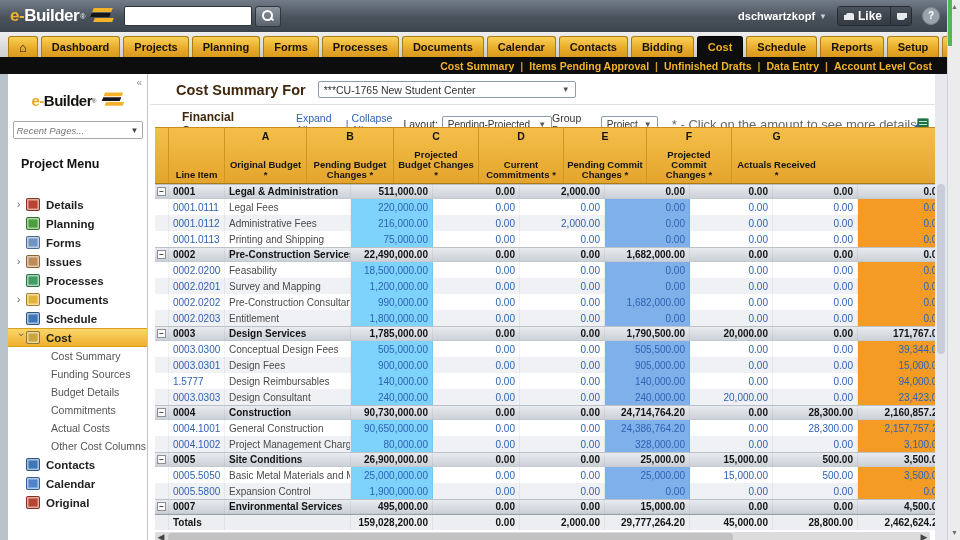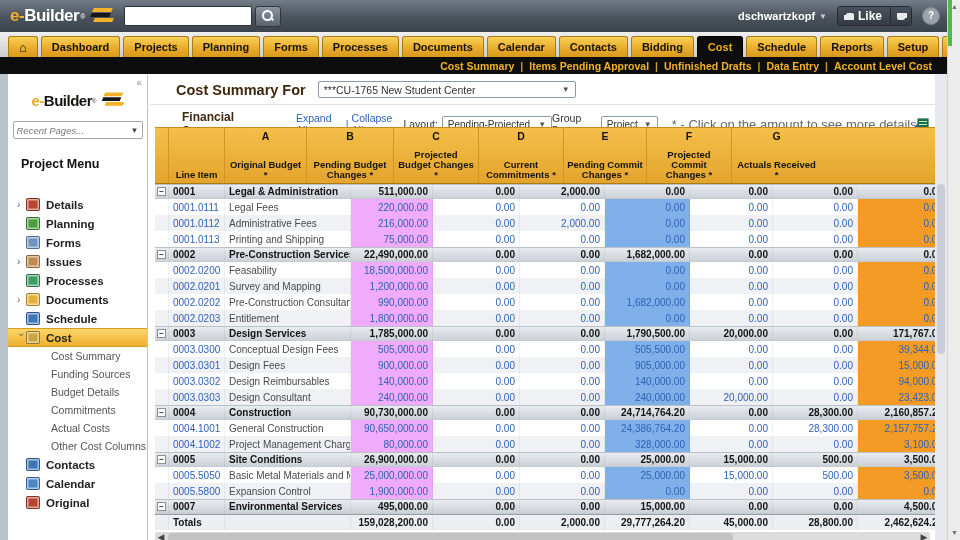--- a/index.html
+++ b/index.html
@@ -111,21 +111,21 @@
   .trow.detail.alt{background:#f0f1f4;}
   .trow.totals{height:16px;background:#eceef1;border-top:1px solid #9aa0a8;box-sizing:border-box;}
   .tc{display:flex;align-items:center;justify-content:flex-end;padding:0 4px;font-size:10px;
       border-right:1px solid rgba(0,0,0,.05);box-sizing:border-box;white-space:nowrap;overflow:hidden;}
   .tc.left{justify-content:flex-start;}
   .trow.detail .tc.num{color:#2f62b5;cursor:pointer;}
   .trow.detail .tc.line{color:#2f62b5;cursor:pointer;}
   .trow.detail .tc.desc{color:#4a4a4a;}
   .trow.group .tc{font-weight:bold;color:#141414;}
   .trow.totals .tc{font-weight:bold;color:#141414;}
-  .tc.green{background:#f0abfc;}
+  .tc.green{background:#7dd3fc;}
   .tc.blue{background:#7fb0ea;}
   .tc.orange{background:#f49b25;}
   .expbox{width:9px;height:9px;border:1px solid #8b9097;background:#fbfbfb;font-size:8px;line-height:7px;
           text-align:center;color:#333;cursor:pointer;box-sizing:border-box;}
   
   .c0{width:14px;justify-content:center;padding:0;}
   .c1{width:56px;}
   .c2{width:126px;}
   .c3{width:82px;}
   .c4{width:87px;}
@@ -516,21 +516,21 @@
             <div class="tc c3 num green">900,000.00</div>
             <div class="tc c4 num">0.00</div>
             <div class="tc c5 num">0.00</div>
             <div class="tc c6 num blue">905,000.00</div>
             <div class="tc c7 num">0.00</div>
             <div class="tc c8 num">0.00</div>
             <div class="tc c9 num orange">15,000.00</div>
           </div>
           <div class="trow detail">
             <div class="tc c0"></div>
-            <div class="tc c1 left line">0003.0302</div>
+            <div class="tc c1 left line">1.5777</div>
             <div class="tc c2 left desc">Design Reimbursables</div>
             <div class="tc c3 num green">140,000.00</div>
             <div class="tc c4 num">0.00</div>
             <div class="tc c5 num">0.00</div>
             <div class="tc c6 num blue">140,000.00</div>
             <div class="tc c7 num">0.00</div>
             <div class="tc c8 num">0.00</div>
             <div class="tc c9 num orange">94,000.00</div>
           </div>
           <div class="trow detail alt">

